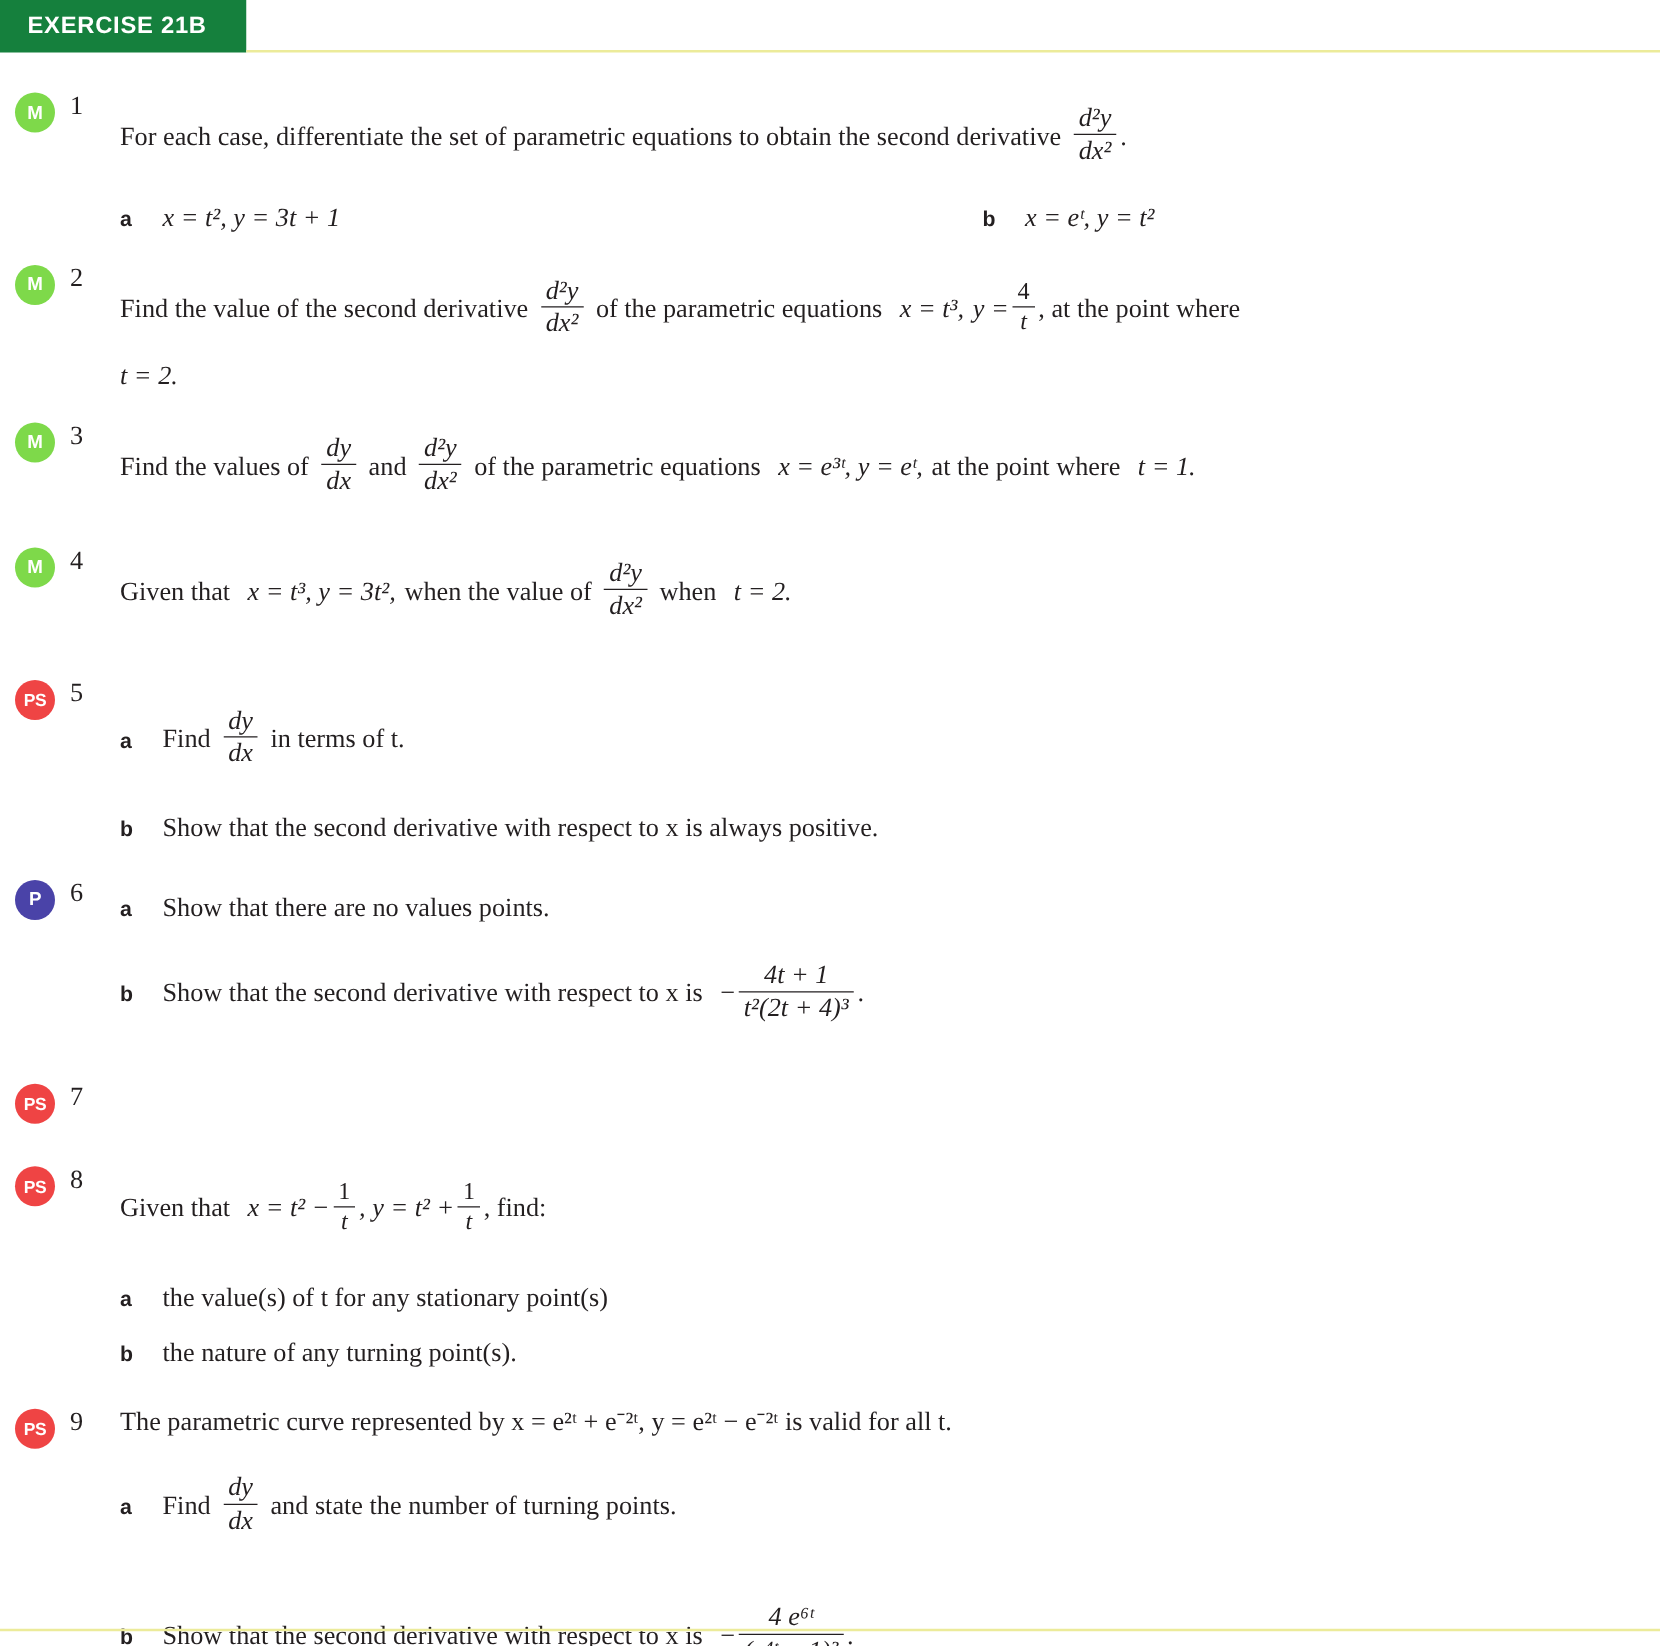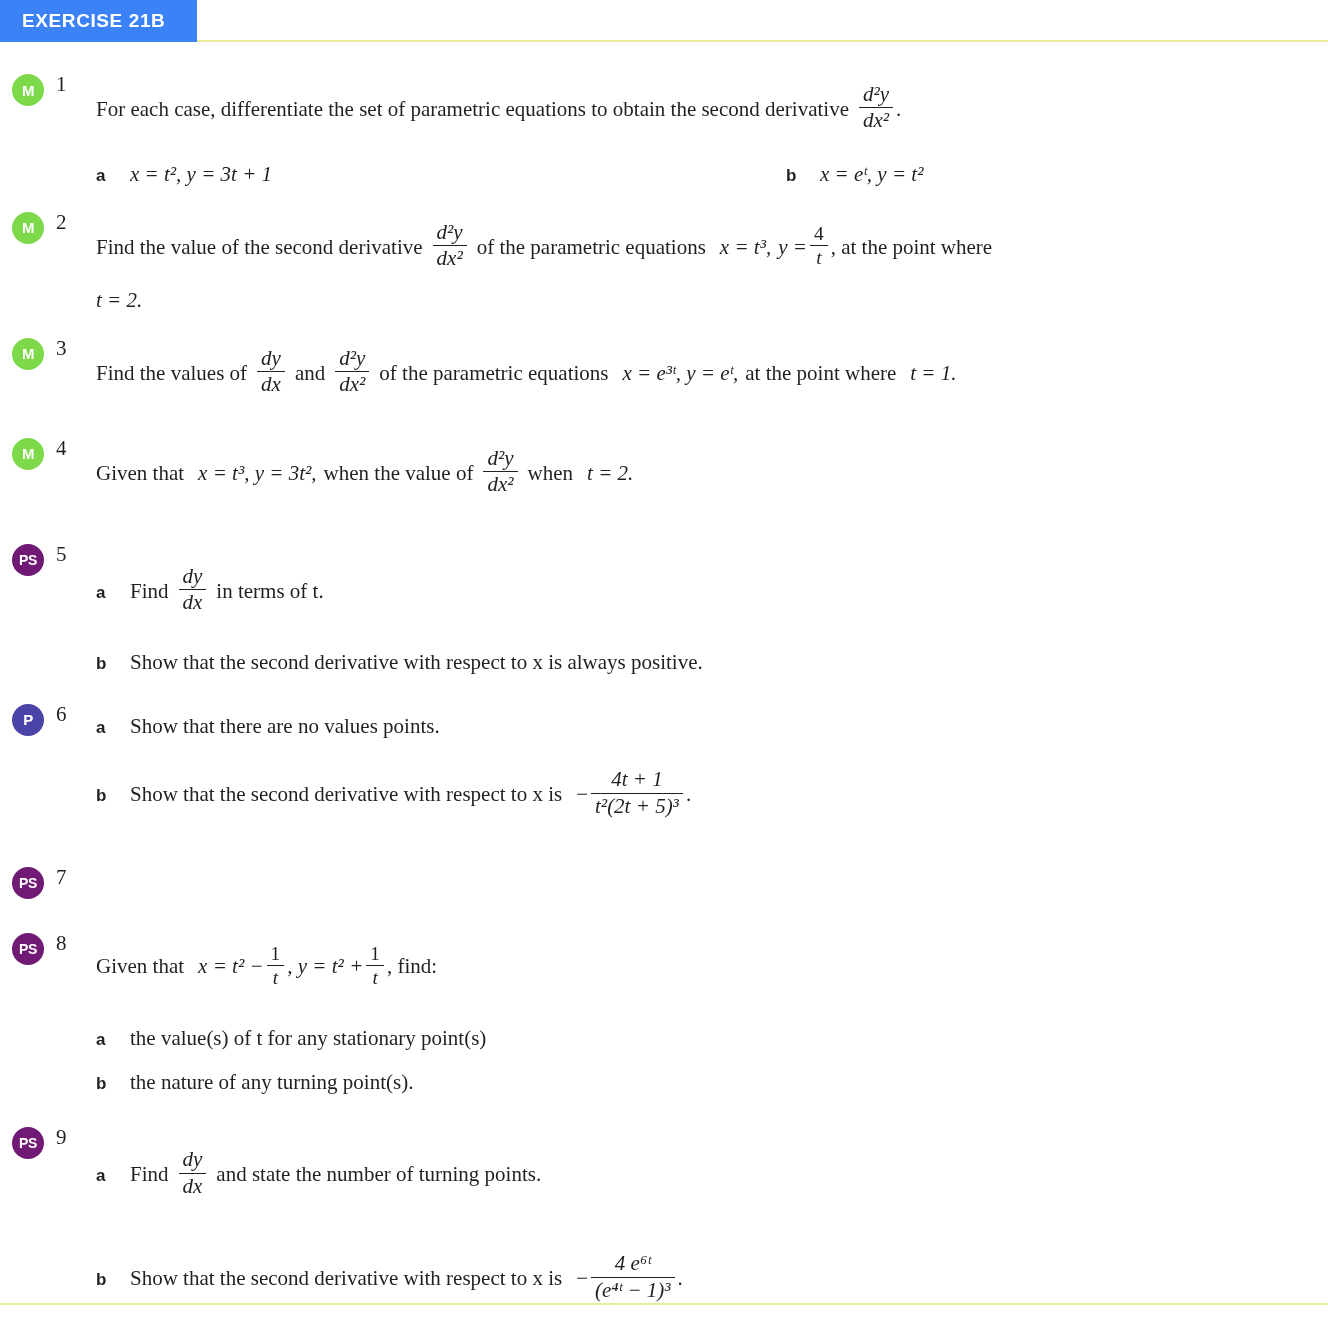--- a/index.html
+++ b/index.html
@@ -20,21 +20,21 @@
   .banner-row {
     position: relative;
     height: 46px;
   }
   .banner {
     position: absolute;
     left: 0;
     top: 0;
     width: 197px;
     height: 42px;
-    background: #3b82f6;
+    background: #15803d;
     display: flex;
     align-items: center;
     padding-left: 22px;
     box-sizing: border-box;
   }
   .banner-title {
     font-family: "Liberation Sans", sans-serif;
     font-weight: bold;
     font-size: 19px;
     letter-spacing: 0.6px;
@@ -75,21 +75,21 @@
     align-items: center;
     justify-content: center;
     font-family: "Liberation Sans", sans-serif;
     font-weight: bold;
     color: #ffffff;
     font-size: 15px;
     letter-spacing: -0.3px;
     line-height: 1;
   }
   .badge.m  { background: #7ed94a; }
-  .badge.ps { background: #701a75; font-size: 14px; }
+  .badge.ps { background: #ef4444; font-size: 14px; }
   .badge.p  { background: #4a43a8; }
 
   .num-col {
     width: 40px;
     flex: 0 0 40px;
     padding-top: 6px;
     font-size: 21px;
     font-family: "Liberation Serif", serif;
   }
   .body-col {
@@ -262,21 +262,21 @@
     </div>
     <div class="num-col">6</div>
     <div class="body-col">
       <div class="parts">
         <div class="part" style="margin-top:12px;">
           <span class="part-letter">a</span>
           <span class="part-body">Show that there are no values points.</span>
         </div>
         <div class="part" style="margin-top:14px;">
           <span class="part-letter">b</span>
-          <span class="part-body"><span>Show that the second derivative with respect to x is</span><span class="sp-lg"></span><span>−</span><span class="frac"><span class="num mi">4t + 1</span><span class="den mi">t²(2t + 5)³</span></span><span>.</span></span>
+          <span class="part-body"><span>Show that the second derivative with respect to x is</span><span class="sp-lg"></span><span>−</span><span class="frac"><span class="num mi">4t + 1</span><span class="den mi">t²(2t + 4)³</span></span><span>.</span></span>
         </div>
       </div>
     </div>
   </div>
 
   <div class="q" style="margin-top:22px;">
     <div class="badge-col">
       <span class="badge ps">PS</span>
     </div>
     <div class="num-col">7</div>
@@ -303,20 +303,21 @@
       </div>
     </div>
   </div>
 
   <div class="q" style="margin-top:22px;">
     <div class="badge-col">
       <span class="badge ps">PS</span>
     </div>
     <div class="num-col">9</div>
     <div class="body-col">
+      <div class="qtext mu">The parametric curve represented by  x = e²ᵗ + e⁻²ᵗ, y = e²ᵗ − e⁻²ᵗ  is valid for all t.</div>
       <div class="parts">
         <div class="part" style="margin-top:12px;">
           <span class="part-letter">a</span>
           <span class="part-body"><span>Find</span><span class="sp"></span><span class="frac"><span class="num mi">dy</span><span class="den mi">dx</span></span><span class="sp"></span><span>and state the number of turning points.</span></span>
         </div>
         <div class="part" style="margin-top:22px;">
           <span class="part-letter">b</span>
           <span class="part-body"><span>Show that the second derivative with respect to x is</span><span class="sp-lg"></span><span>−</span><span class="frac"><span class="num mi">4 e⁶ᵗ</span><span class="den mi">(e⁴ᵗ − 1)³</span></span><span>.</span></span>
         </div>
       </div>

